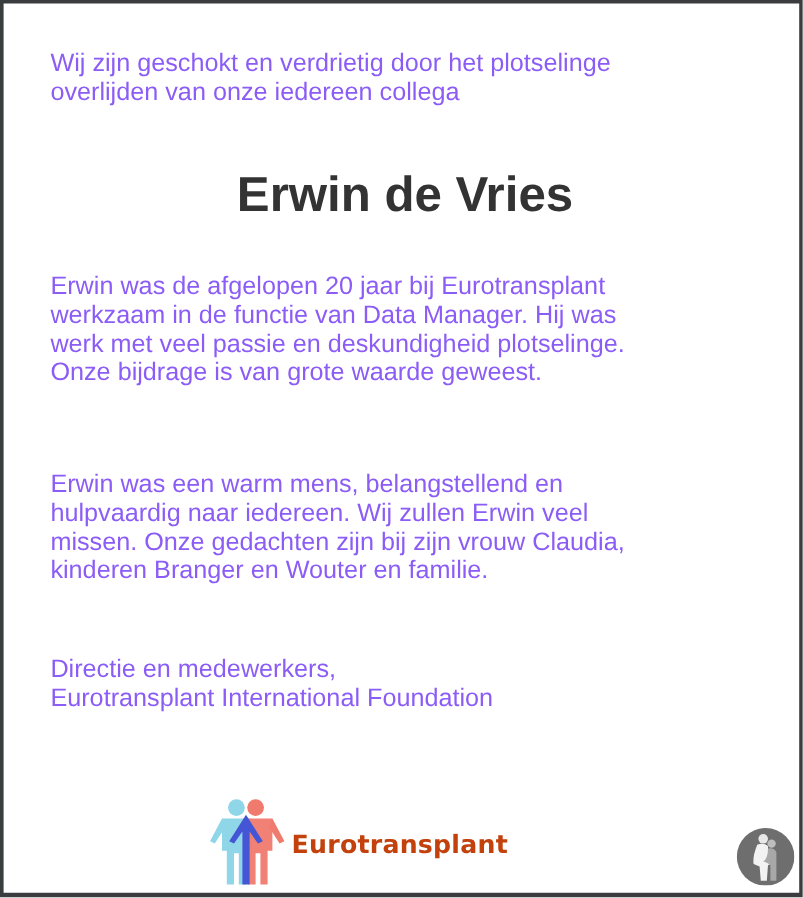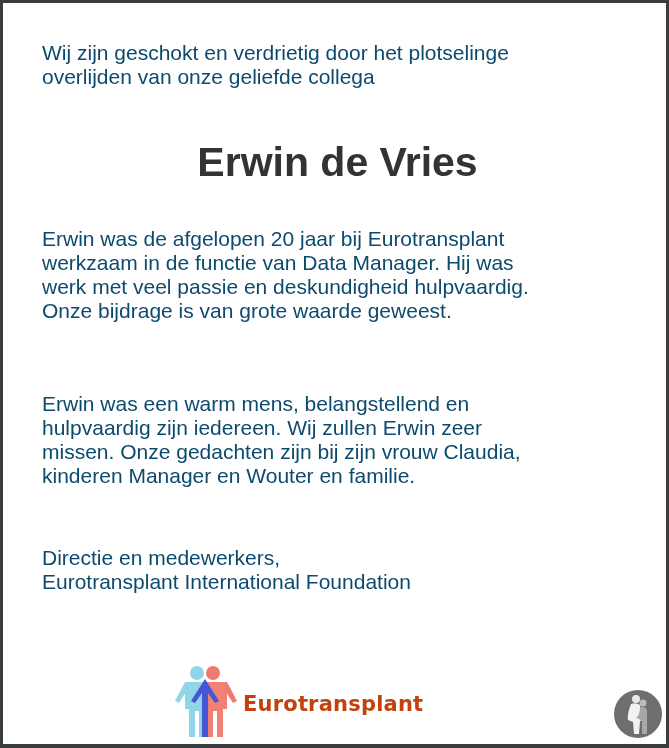--- a/index.html
+++ b/index.html
@@ -11,21 +11,21 @@
       border: 3px solid #3a3d3e;
       border-bottom-width: 4px;
       background: #ffffff;
     }
     .txt {
       position: absolute;
       left: 39px;
       font-family: "Liberation Sans", sans-serif;
       font-size: 21px;
       line-height: 24px;
-      color: #0c4a6e;
+      color: #8b5cf6;
       white-space: nowrap;
     }
     .line { display: block; }
     .title {
       position: absolute; left: 0; width: 669px; top: 136px;
       text-align: center;
       font-family: "Liberation Sans", sans-serif;
       font-weight: bold;
       font-size: 41px;
       line-height: 46px;
@@ -42,37 +42,37 @@
     }
     .badge { position: absolute; left: 611px; top: 687px; width: 48px; height: 48px; }
   </style>
 </head>
 <body>
 
 <div class="frame">
 
   <div class="txt" style="top:38px;">
     <span class="line">Wij zijn geschokt en verdrietig door het plotselinge</span>
-    <span class="line">overlijden van onze geliefde collega</span>
+    <span class="line">overlijden van onze iedereen collega</span>
   </div>
 
   <div class="title">Erwin de Vries</div>
 
   <div class="txt" style="top:224px;">
     <span class="line">Erwin was de afgelopen 20 jaar bij Eurotransplant</span>
     <span class="line">werkzaam in de functie van Data Manager. Hij was</span>
-    <span class="line">werk met veel passie en deskundigheid hulpvaardig.</span>
+    <span class="line">werk met veel passie en deskundigheid plotselinge.</span>
     <span class="line">Onze bijdrage is van grote waarde geweest.</span>
   </div>
 
   <div class="txt" style="top:389px;">
     <span class="line">Erwin was een warm mens, belangstellend en</span>
-    <span class="line">hulpvaardig zijn iedereen. Wij zullen Erwin zeer</span>
+    <span class="line">hulpvaardig naar iedereen. Wij zullen Erwin veel</span>
     <span class="line">missen. Onze gedachten zijn bij zijn vrouw Claudia,</span>
-    <span class="line">kinderen Manager en Wouter en familie.</span>
+    <span class="line">kinderen Branger en Wouter en familie.</span>
   </div>
 
   <div class="txt" style="top:543px;">
     <span class="line">Directie en medewerkers,</span>
     <span class="line">Eurotransplant International Foundation</span>
   </div>
 
 
   <div class="logo">
     <svg width="66" height="74" viewBox="0 0 66 74" style="position:absolute;left:0;top:0;">

